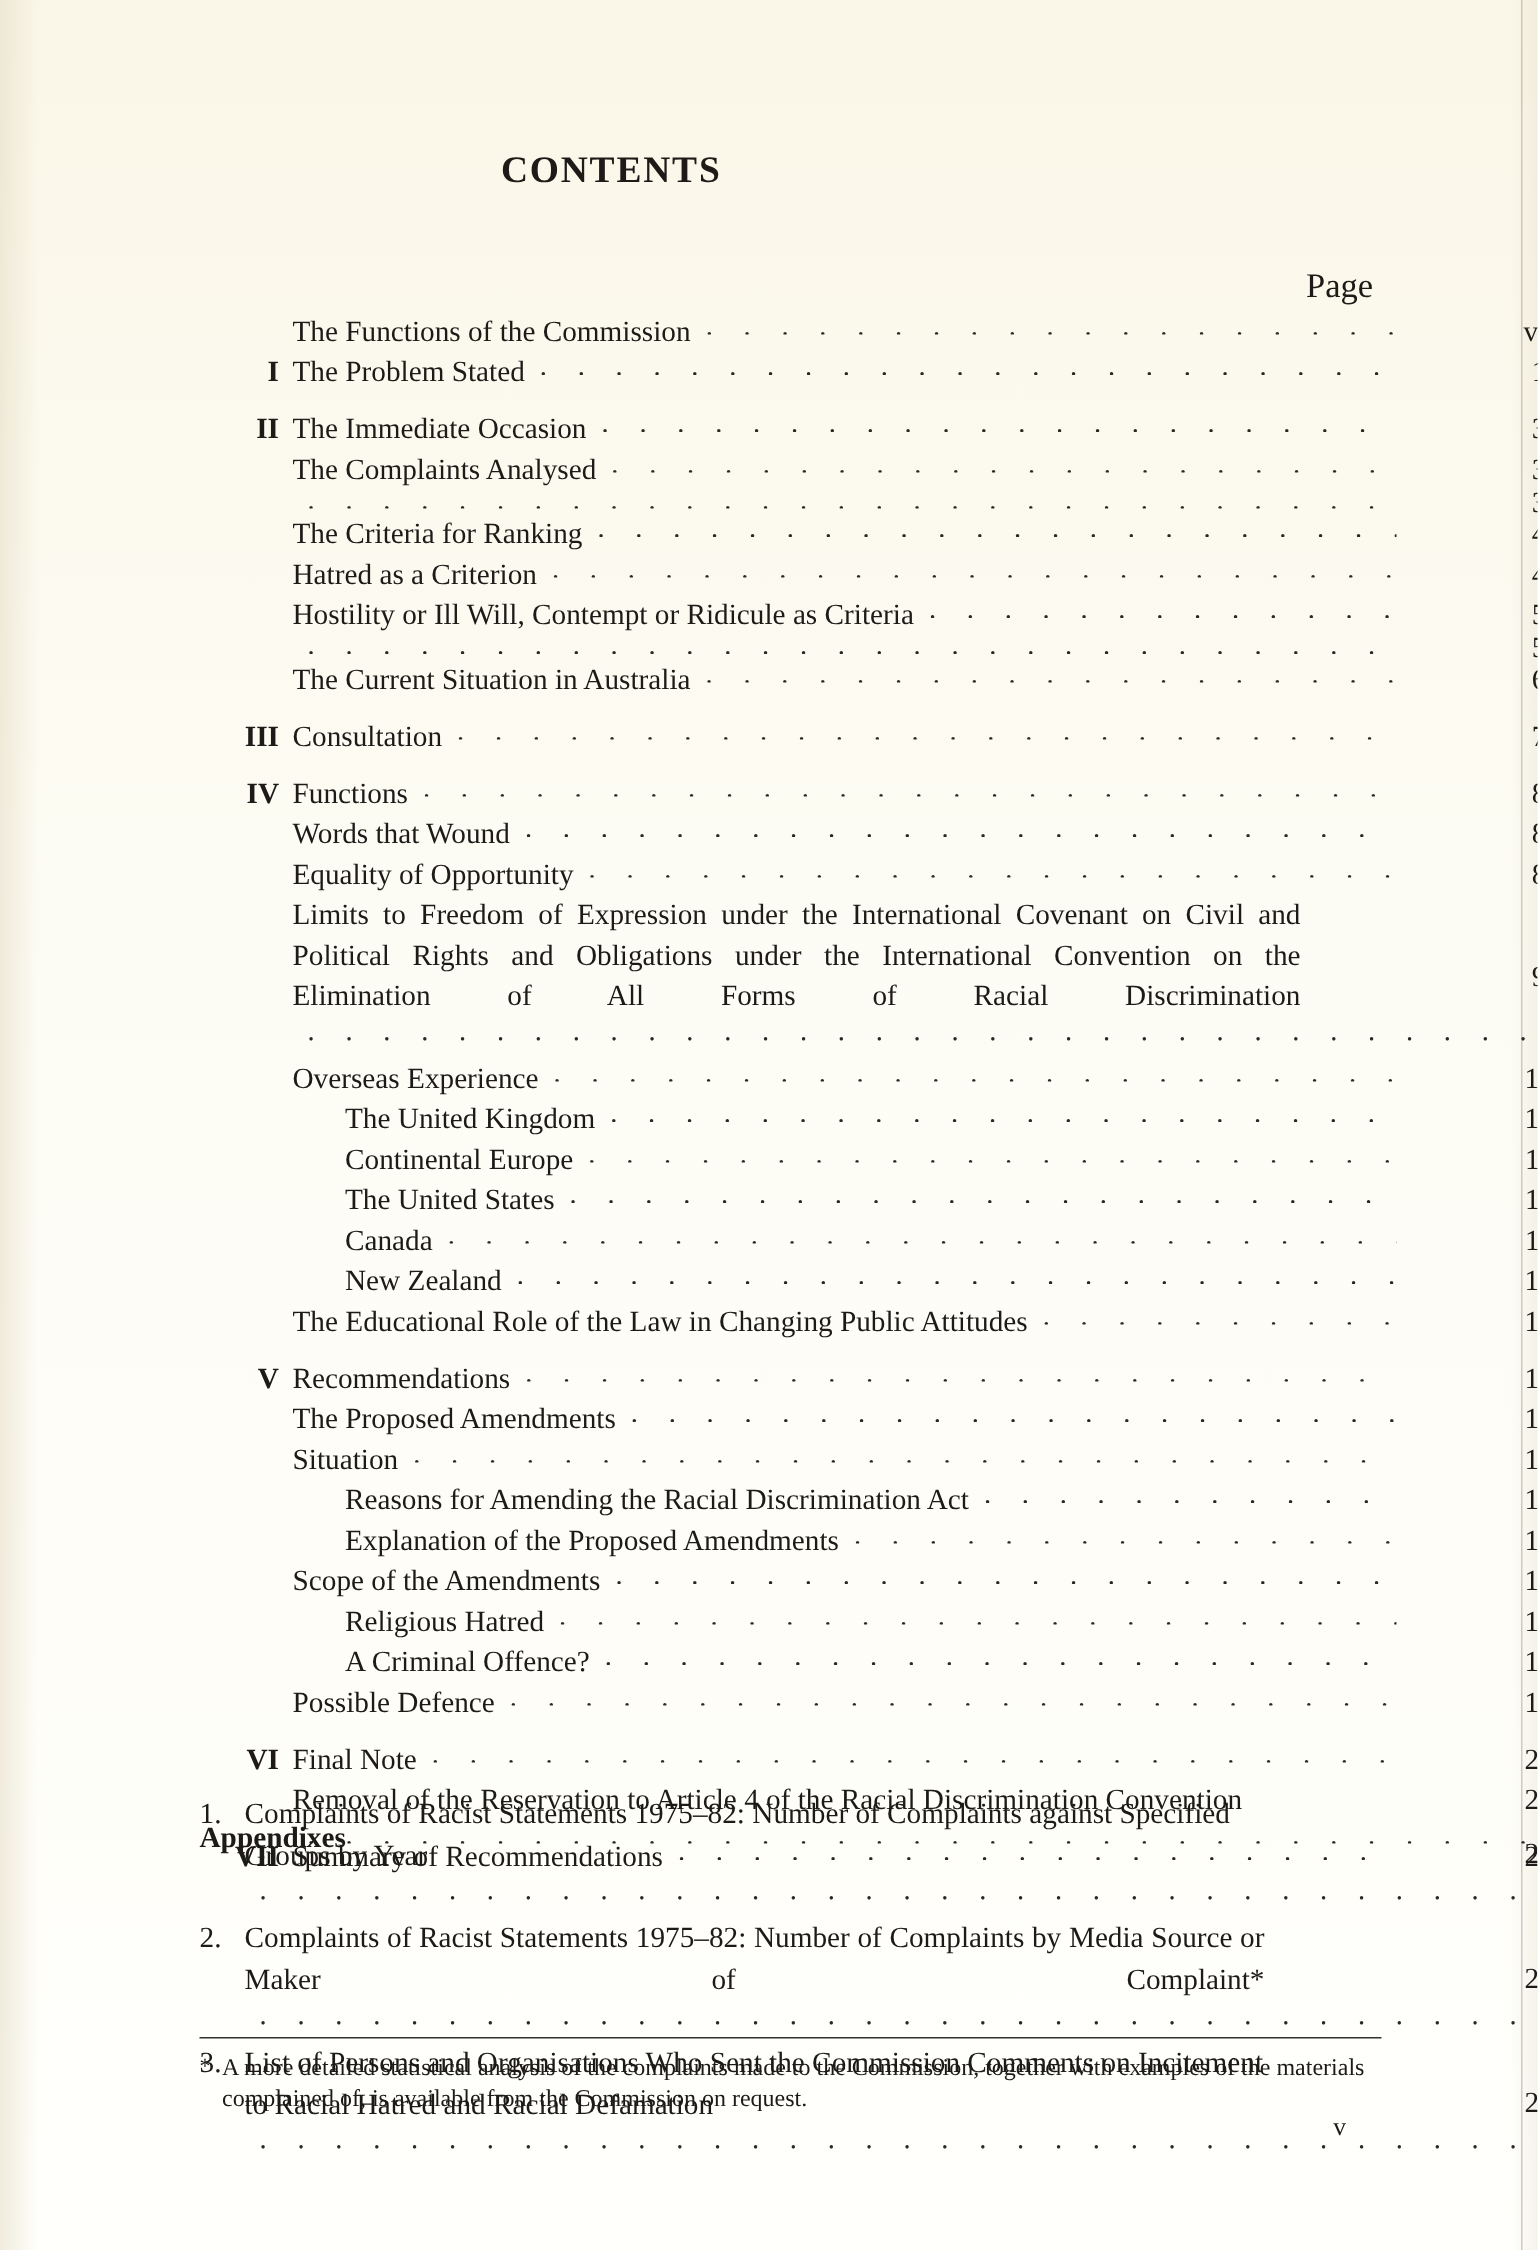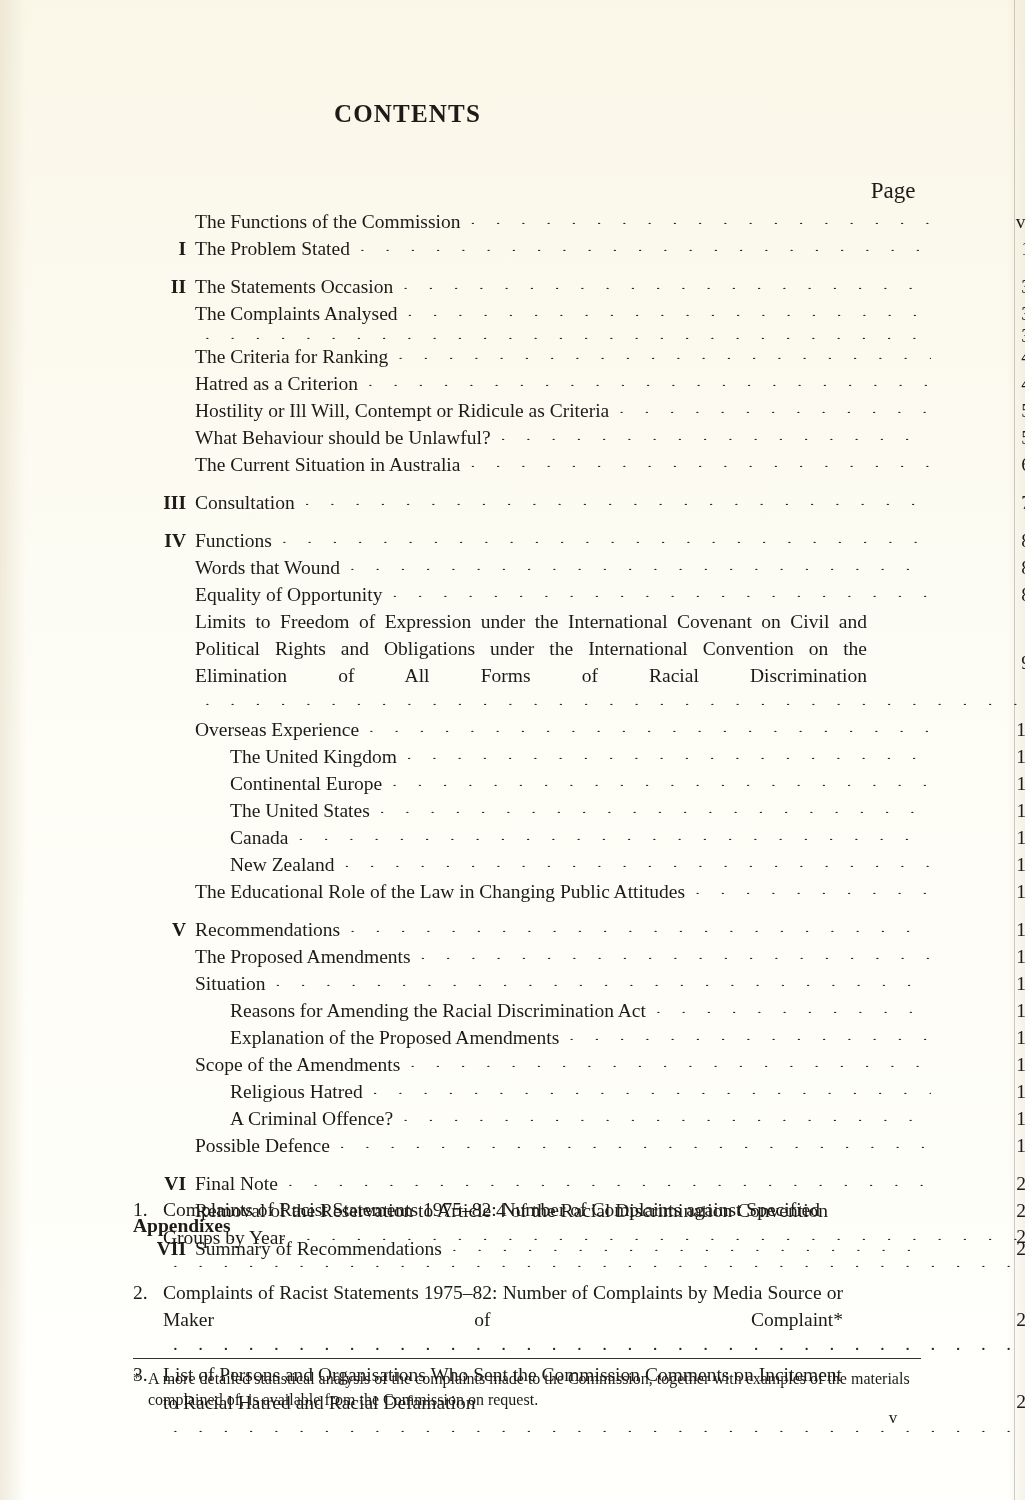--- a/index.html
+++ b/index.html
@@ -243,21 +243,21 @@
               <i>........................................</i>
             </span>
           </div>
         </div>
         <div class="pageno">1</div>
       </div>
       <div class="row lvl-chapter gap-before">
         <div class="num">II</div>
         <div class="body">
           <div class="line">
-            <span class="txt">The Statements Occasion</span>
+            <span class="txt">The Immediate Occasion</span>
             <span class="leader">
               <i>........................................</i>
             </span>
           </div>
         </div>
         <div class="pageno">3</div>
       </div>
       <div class="row lvl-sub">
         <div class="num blank"></div>
         <div class="body">
@@ -314,21 +314,20 @@
               <i>........................................</i>
             </span>
           </div>
         </div>
         <div class="pageno">5</div>
       </div>
       <div class="row lvl-sub">
         <div class="num blank"></div>
         <div class="body">
           <div class="line">
-            <span class="txt">What Behaviour should be Unlawful?</span>
             <span class="leader">
               <i>........................................</i>
             </span>
           </div>
         </div>
         <div class="pageno">5</div>
       </div>
       <div class="row lvl-sub">
         <div class="num blank"></div>
         <div class="body">

